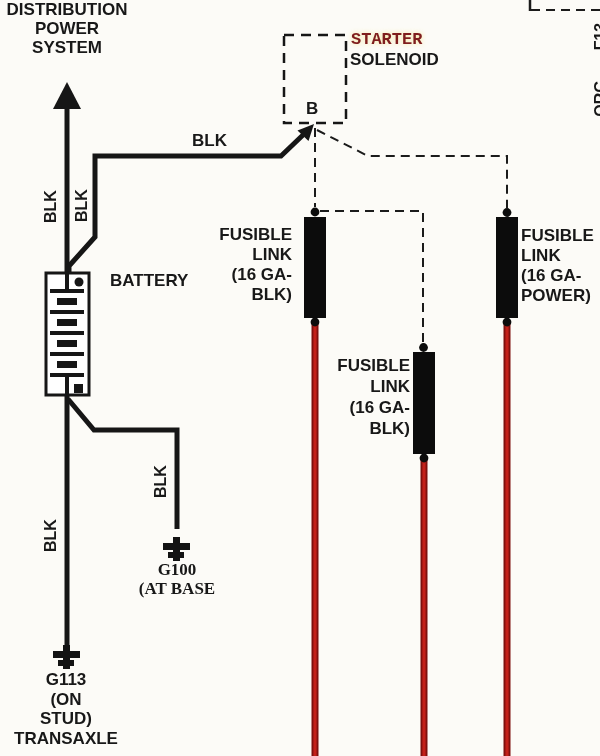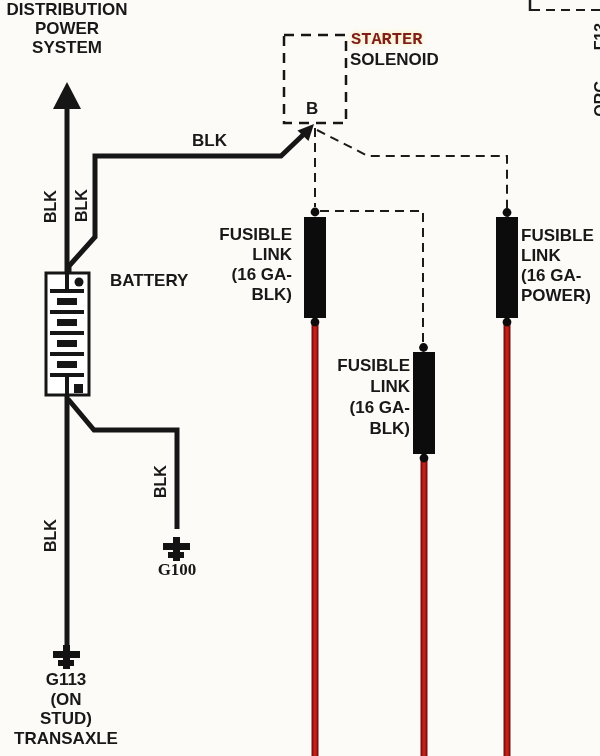--- a/index.html
+++ b/index.html
@@ -136,20 +136,21 @@
 
 <div class="block fus" style="left:521px;top:226px;width:80px;">
   <div>FUSIBLE</div>
   <div>LINK</div>
   <div>(16 GA-</div>
   <div>POWER)</div>
 </div>
 
 <div class="block center gtext" style="left:116px;top:560px;width:122px;">
   <div>G100</div>
+  <div>(AT BASE</div>
 </div>
 
 <div class="block center g113text" style="left:6px;top:670px;width:120px;text-align:center;">
   <div>G113</div>
   <div>(ON</div>
   <div>STUD)</div>
   <div>TRANSAXLE</div>
 </div>
 
 <div class="wirebox rot" style="left:582px;top:28px;">F13</div>

